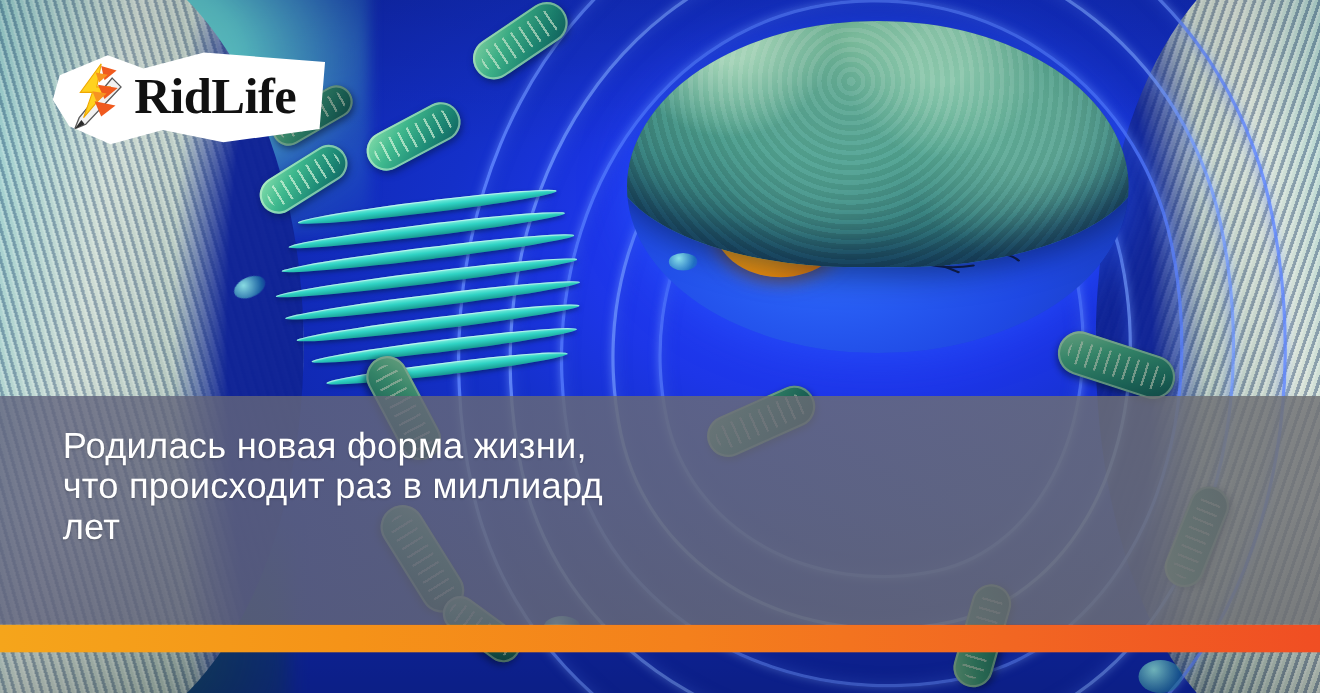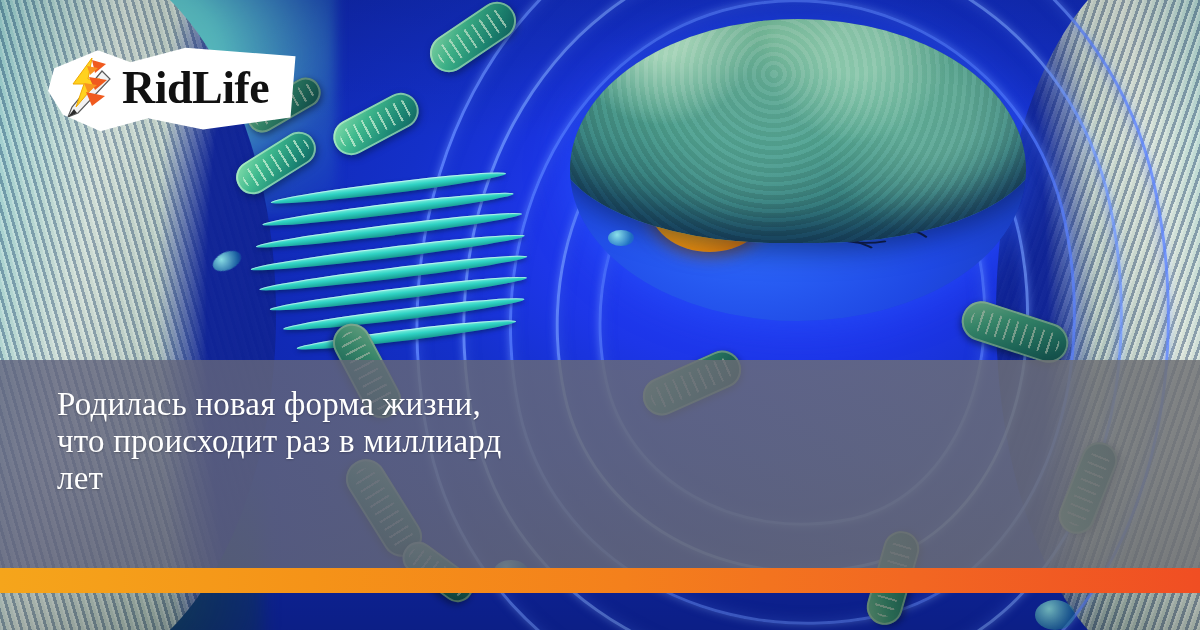--- a/index.html
+++ b/index.html
@@ -174,21 +174,21 @@
   }
 
   
   .scrim{
     position:absolute;left:0;right:0;top:360px;height:208px;
     background:linear-gradient(90deg, rgba(96,98,125,.80) 0%, rgba(104,106,118,.82) 42%, rgba(112,113,116,.84) 100%);
   }
   .headline{
     position:absolute;left:57px;top:386px;width:760px;
     color:#ffffff;
-    font-family:Liberation Serif, serif;
+    font-family:Liberation Sans, sans-serif;
     font-size:33px;
     font-weight:400;
     line-height:37px;
     letter-spacing:.2px;
     text-shadow:0 1px 2px rgba(0,0,0,.25);
     white-space:pre-line;
   }
 
   
   .bar{

